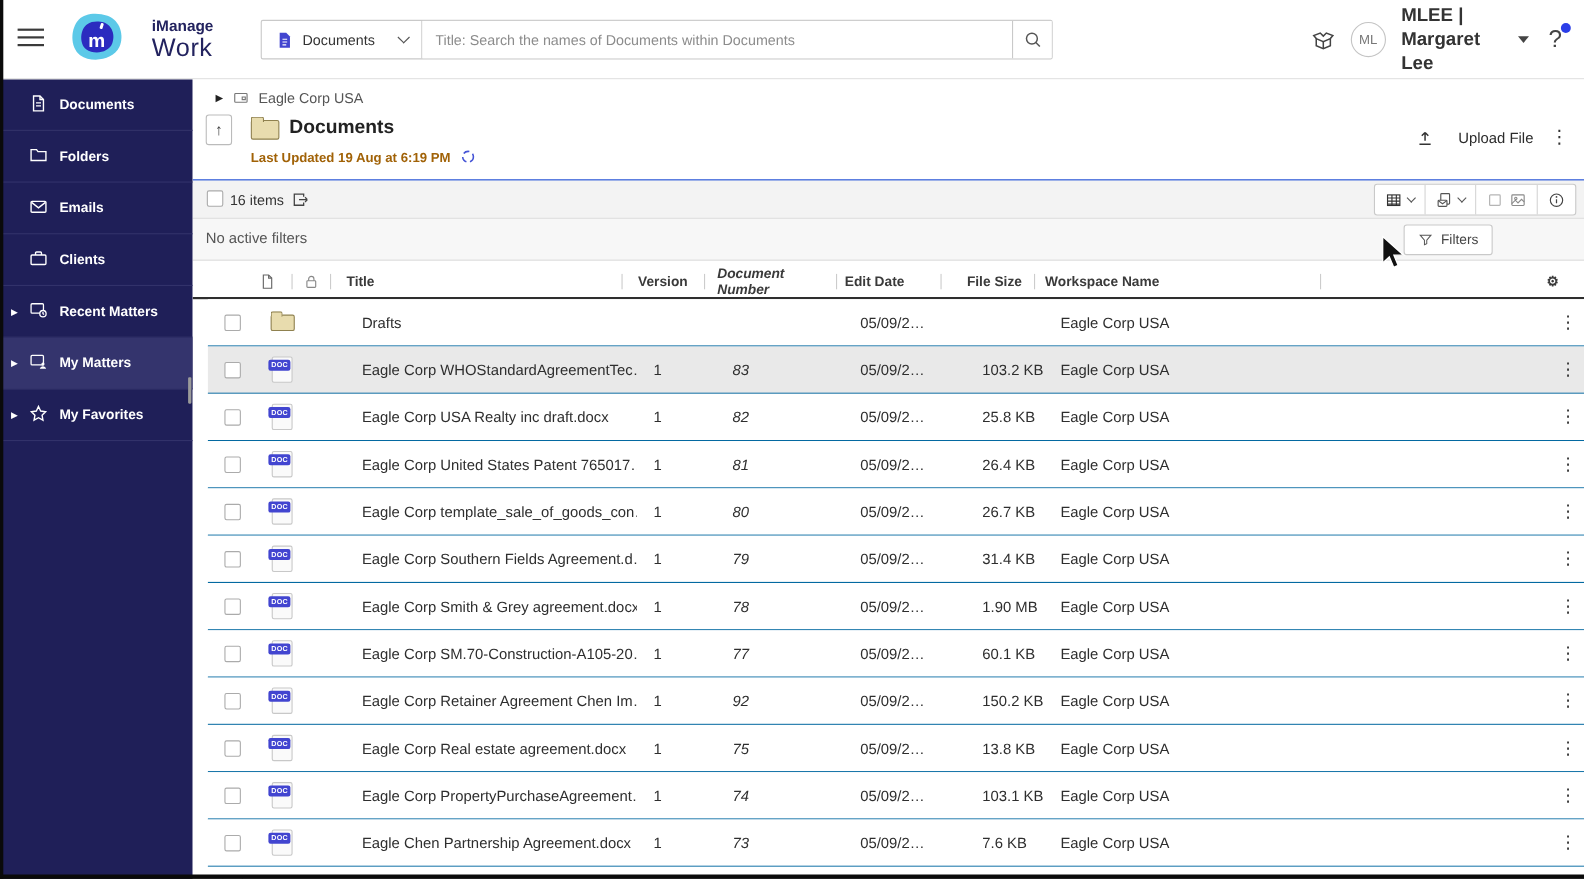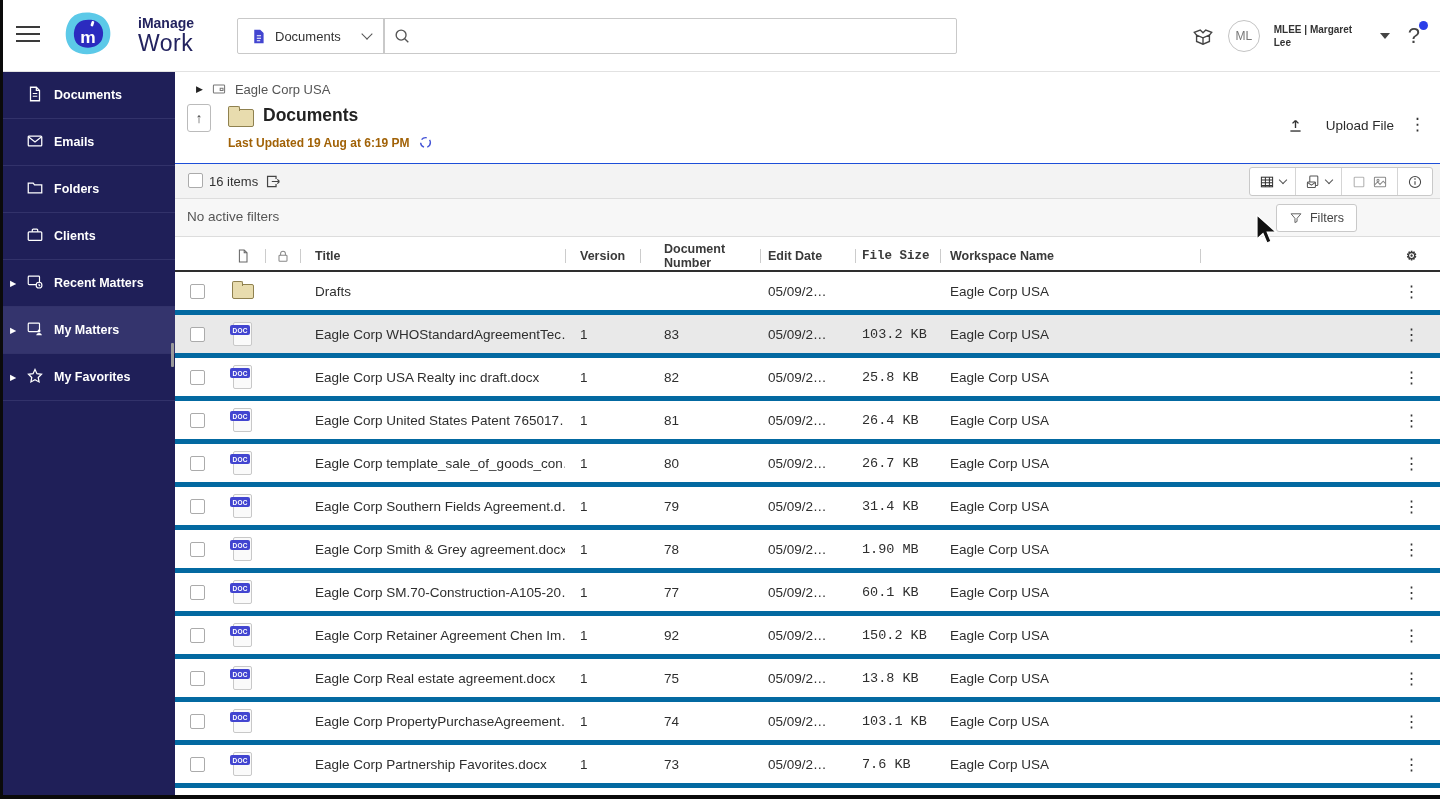--- a/index.html
+++ b/index.html
@@ -29,21 +29,21 @@
   .searchinput { flex:1; border:none; outline:none; font-size:13px; color:#444; padding:0 12px;
                  font-family:"Liberation Sans", sans-serif; }
   .searchinput::placeholder { color:#8c8c8c; }
   .searchbtn { width:36px; border-left:1px solid #c9c9c9; background:#fff; display:flex;
                align-items:center; justify-content:center; cursor:pointer; }
 
   .top-right { position:absolute; right:12px; top:0; height:72px; display:flex; align-items:center; gap:14px; }
   .traybtn { cursor:pointer; display:flex; }
   .avatar { width:32px; height:32px; border-radius:50%; border:1px solid #c4c4c4; color:#777;
             font-size:12px; display:flex; align-items:center; justify-content:center; background:#fff; }
-  .username { width:92px; font-size:10px; color:#333; line-height:1.3; font-weight:600; }
+  .username { width:92px; font-size:17px; color:#333; line-height:1.3; font-weight:600; }
   .user-caret { width:0; height:0; border-left:5px solid transparent; border-right:5px solid transparent;
                 border-top:6px solid #444; cursor:pointer; }
   .helpbtn { position:relative; font-size:22px; color:#444; cursor:pointer; padding:0 8px 0 4px; }
   .helpbtn .dot { position:absolute; right:0px; top:-2px; width:9px; height:9px; border-radius:50%;
                   background:#2b3ee8; }
 
   
   .sidebar { position:absolute; left:0; top:72px; width:175px; bottom:0; background:#1f1f58; z-index:4; }
   .side-item { height:47px; display:flex; align-items:center; border-bottom:1px solid #32326a;
                cursor:pointer; position:relative; }
@@ -105,29 +105,29 @@
 
   
   .tgrid { display:grid; grid-template-columns:45px 45px 35px 265px 75px 120px 95px 85px 260px 183px 57px;
            align-items:center; }
   .thead { height:31px; background:#fff; border-bottom:2px solid #2e2e2e; margin-top:4px; }
   .thead .hcell { font-size:12.5px; font-weight:700; color:#3a3a3a; position:relative; height:100%;
                   display:flex; align-items:center; }
   .hsep::before { content:""; position:absolute; left:0; top:8px; height:14px; border-left:1px solid #ccc; }
   .h-title,.c-title { padding-left:15px; }
   .h-version,.c-version { padding-left:15px; }
-  .h-docnum,.c-docnum { padding-left:24px; }
+  .h-docnum,.c-docnum { padding-left:12px;font-style:italic; }
   .h-date,.c-date { padding-left:8px; }
-  .h-size,.c-size { padding-left:7px;font-family:Liberation Mono, monospace; }
+  .h-size,.c-size { padding-left:24px; }
   .h-workspace,.c-workspace { padding-left:10px; }
   .h-icon,.h-lock { justify-content:center; }
   .h-icon svg,.h-lock svg { width:16px; height:16px; }
   .h-actions { justify-content:center; font-size:15px; color:#1c1c1c; cursor:pointer; }
 
-  .trow { height:43px; border-bottom:5px solid #0369a1; background:#fff; font-size:13.5px; color:#2e2e2e; }
+  .trow { height:43px; border-bottom:1px solid #0369a1; background:#fff; font-size:13.5px; color:#2e2e2e;margin-left:14px; }
   .trow.selected { background:#e9e9e9; }
   .trow .c-check { display:flex; justify-content:center; }
   .trow .c-icon { display:flex; justify-content:center; }
   .trow .c-title { cursor:pointer; white-space:nowrap; overflow:hidden; }
   .trow .c-actions { text-align:center; font-size:16px; color:#333; cursor:pointer; }
   .folder-ic { position:relative; width:22px; height:15px; background:#e8dcae; border:1px solid #8f814f;
                border-radius:2px; display:inline-block; }
   .folder-ic::before { content:""; position:absolute; left:-1px; top:-4px; width:9px; height:4px;
                background:#e8dcae; border:1px solid #8f814f; border-bottom:none; border-radius:2px 2px 0 0; }
   .doc-file { position:relative; width:19px; height:24px; background:#fafafa; border:1px solid #c8c8c8;
@@ -167,20 +167,21 @@
 
     <div class="searchwrap">
       <div class="scope">
         <svg viewBox="0 0 20 20">
           <path d="M5 2h7l4 4v12H5z" fill="#4245d0"></path>
           <path d="M8 9h5M8 12h5M8 15h4" stroke="#fff" stroke-width="1.2"></path>
         </svg>
         <span class="lbl">Documents</span>
         <span class="chev" style="margin-left:14px;"></span>
       </div>
+      <input class="searchinput" type="text" placeholder="Title: Search the names of Documents within Documents" style="">
       <div class="searchbtn">
         <svg viewBox="0 0 20 20" width="18" height="18">
           <circle cx="9" cy="9" r="5.5" fill="none" stroke="#555" stroke-width="1.5"></circle>
           <path d="M13 13l4 4" stroke="#555" stroke-width="1.5"></path>
         </svg>
       </div>
     </div>
 
     <div class="top-right">
       <div class="traybtn">
@@ -209,34 +210,34 @@
             <path d="M11.5 2.5V6H15"></path>
             <path d="M7.5 9.5h5M7.5 12.5h5" stroke-width="1.2"></path>
           </svg>
         </span>
       <span class="slabel">Documents</span>
     </div>
       <div class="side-item">
       <span class="expand"></span>
       <span class="sicon">
           <svg viewBox="0 0 20 20" fill="none" stroke="#fff" stroke-width="1.4">
-            <rect x="2.5" y="4.5" width="15" height="11" rx="1"></rect>
-            <path d="M3 5.5l7 5.5 7-5.5"></path>
+            <path d="M2.5 4.5h5.5l1.5 2h8v9h-15z"></path>
           </svg>
         </span>
-      <span class="slabel">Emails</span>
+      <span class="slabel">Folders</span>
     </div>
       <div class="side-item">
       <span class="expand"></span>
       <span class="sicon">
           <svg viewBox="0 0 20 20" fill="none" stroke="#fff" stroke-width="1.4">
-            <path d="M2.5 4.5h5.5l1.5 2h8v9h-15z"></path>
+            <rect x="2.5" y="4.5" width="15" height="11" rx="1"></rect>
+            <path d="M3 5.5l7 5.5 7-5.5"></path>
           </svg>
         </span>
-      <span class="slabel">Folders</span>
+      <span class="slabel">Emails</span>
     </div>
       <div class="side-item">
       <span class="expand"></span>
       <span class="sicon">
           <svg viewBox="0 0 20 20" fill="none" stroke="#fff" stroke-width="1.4">
             <rect x="2.5" y="6.5" width="15" height="9.5" rx="1"></rect>
             <path d="M7 6.5v-2a1 1 0 0 1 1-1h4a1 1 0 0 1 1 1v2"></path>
           </svg>
         </span>
       <span class="slabel">Clients</span>
@@ -595,21 +596,21 @@
         <div class="trow tgrid">
         <div class="c-check">
             <span class="checkbox"></span>
           </div>
         <div class="c-icon">
             <span class="doc-file">
               <span class="doc-badge">DOC</span>
             </span>
           </div>
         <div class="c-lock"></div>
-        <div class="c-title">Eagle Corp Partnership Favorites.docx</div>
+        <div class="c-title">Eagle Chen Partnership Agreement.docx</div>
         <div class="c-version">1</div>
         <div class="c-docnum">73</div>
         <div class="c-date">05/09/2…</div>
         <div class="c-size">7.6 KB</div>
         <div class="c-workspace">Eagle Corp USA</div>
         <div class="c-empty"></div>
         <div class="c-actions">⋮</div>
       </div>
         <div class="trow tgrid">
 

